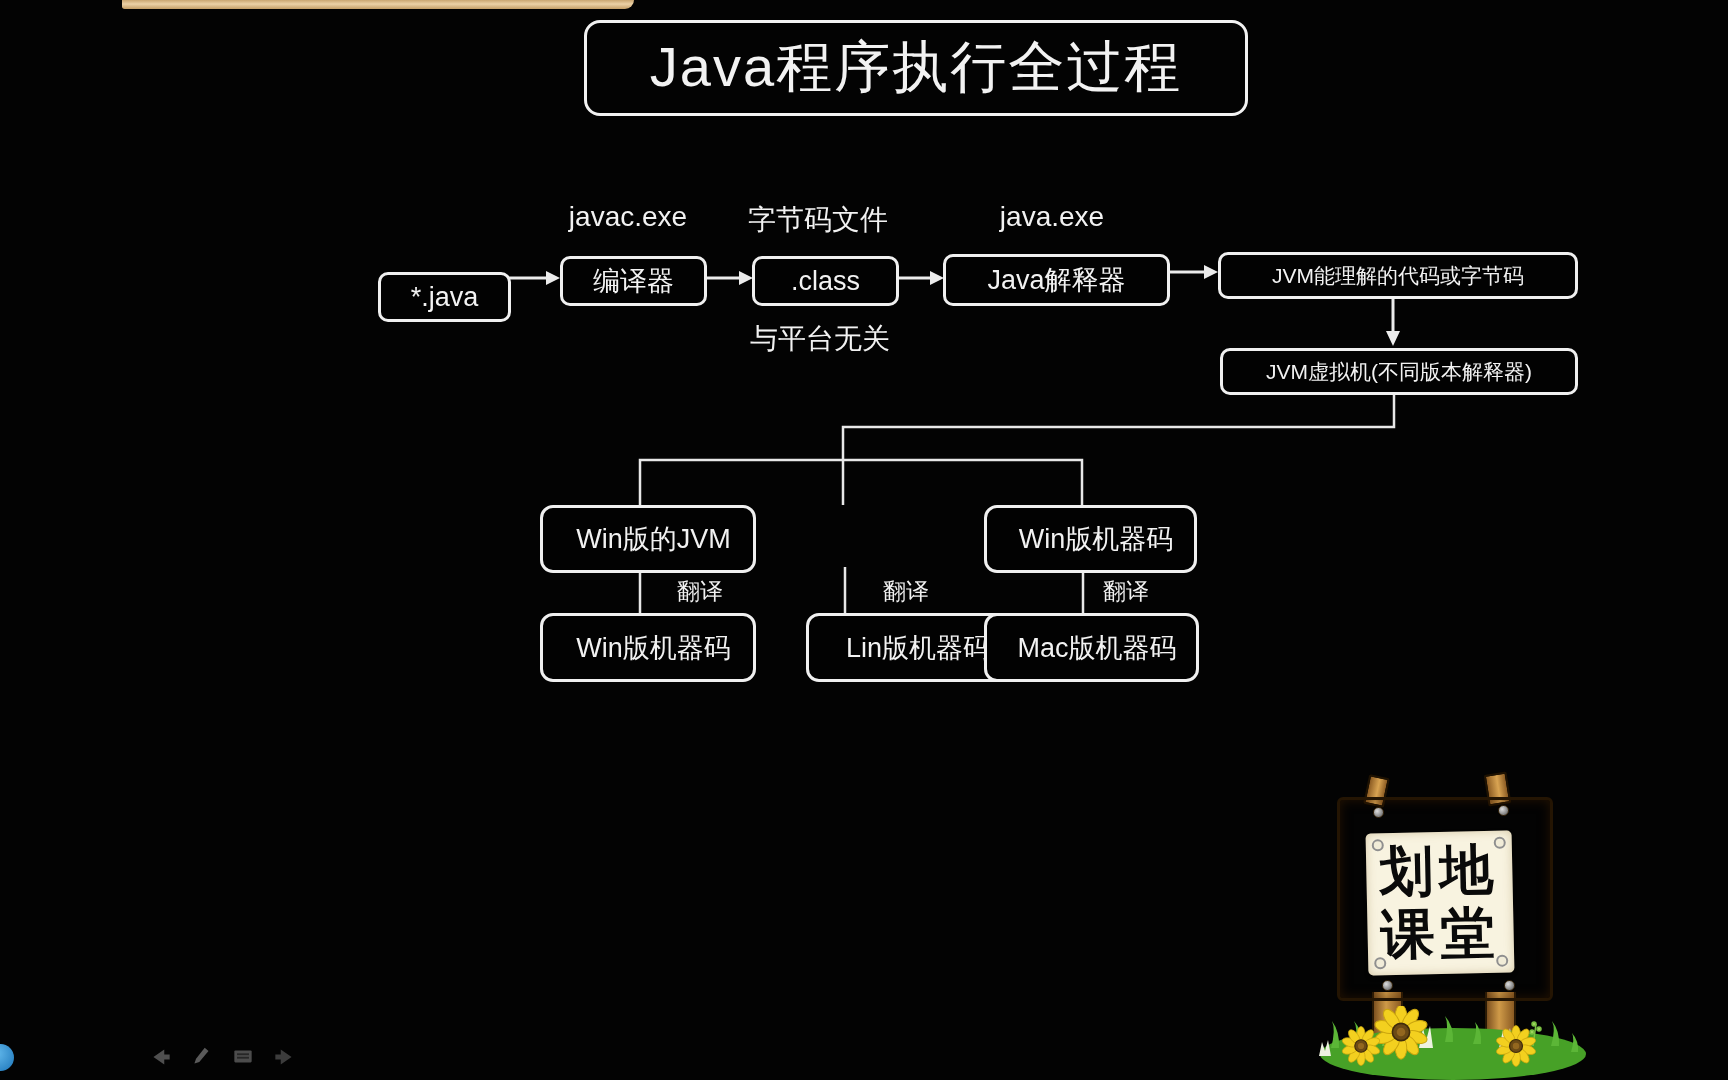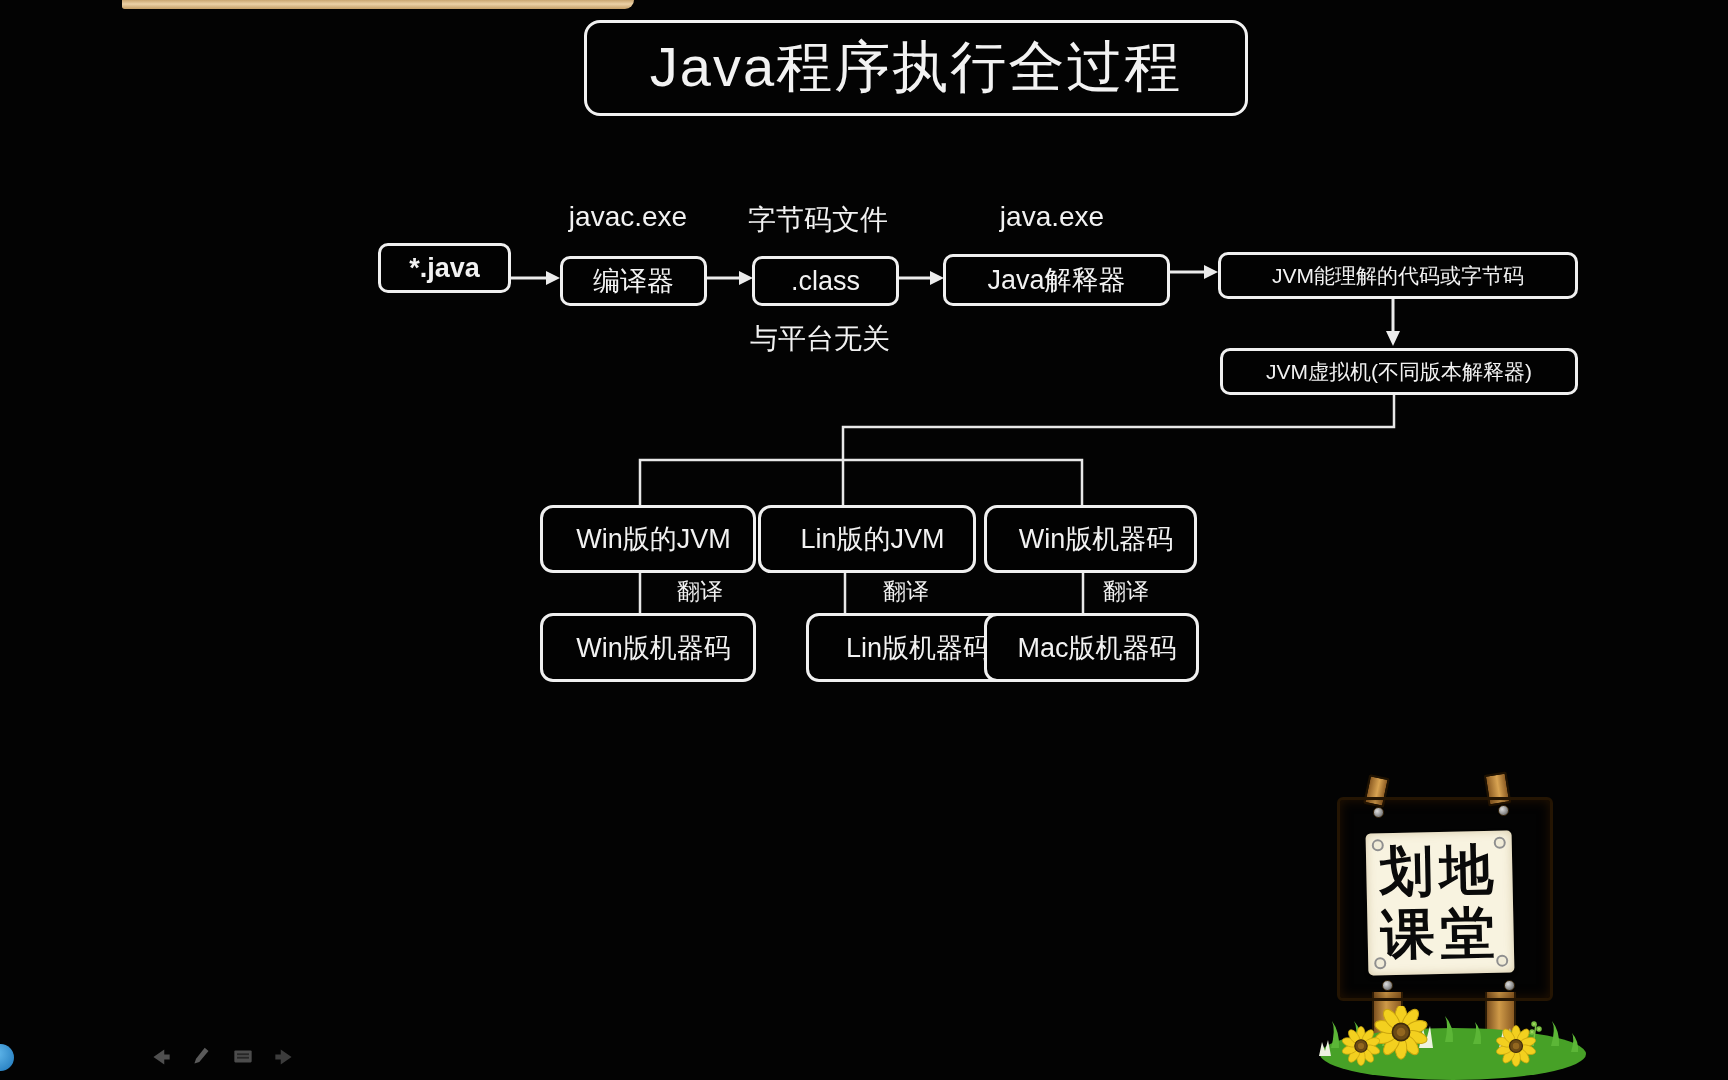--- a/index.html
+++ b/index.html
@@ -83,29 +83,28 @@
       <path d="M1083 567 L1083 613"></path>
     </g>
     <path d="M585 639 C 591 647, 600 657, 598 665" stroke="#35b03a" stroke-width="3.5" fill="none" stroke-linecap="round"></path>
   </svg>
 
   <div class="lbl" style="left:518px;top:201px;">javac.exe</div>
   <div class="lbl" style="left:708px;top:201px;">字节码文件</div>
   <div class="lbl" style="left:942px;top:201px;">java.exe</div>
   <div class="lbl" style="left:710px;top:320px;">与平台无关</div>
 
-  <div class="node fs27" style="left:378px;top:243px;width:127px;height:44px;font-weight:bold;">*.java</div>
+  <div class="node fs27" style="left:378px;top:272px;width:127px;height:44px;">*.java</div>
   <div class="node fs27" style="left:560px;top:256px;width:141px;height:44px;">编译器</div>
   <div class="node fs27" style="left:752px;top:256px;width:141px;height:44px;">.class</div>
   <div class="node fs27" style="left:943px;top:254px;width:221px;height:46px;text-align:center;">Java解释器</div>
   <div class="node fs21" style="left:1218px;top:252px;width:354px;height:41px;">JVM能理解的代码或字节码</div>
   <div class="node fs21" style="left:1220px;top:348px;width:352px;height:41px;">JVM虚拟机(不同版本解释器)</div>
 
   <div class="node branch" style="left:540px;top:505px;width:199px;height:62px;">Win版的JVM</div>
-  <div class="node branch" style="left:758px;top:505px;width:201px;height:62px;">Lin版的JVM</div>
   <div class="node branch" style="left:984px;top:505px;width:196px;height:62px;">Win版机器码</div>
 
   <div class="tr-lbl" style="left:640px;top:576px;">翻译</div>
   <div class="tr-lbl" style="left:846px;top:576px;">翻译</div>
   <div class="tr-lbl" style="left:1066px;top:576px;">翻译</div>
 
   <div class="node branch" style="left:540px;top:613px;width:199px;height:63px;">Win版机器码</div>
   <div class="node branch" style="left:758px;top:613px;width:196px;height:63px;margin-left:48px;">Lin版机器码</div>
   <div class="node branch" style="left:984px;top:613px;width:198px;height:63px;">Mac版机器码</div>
 

